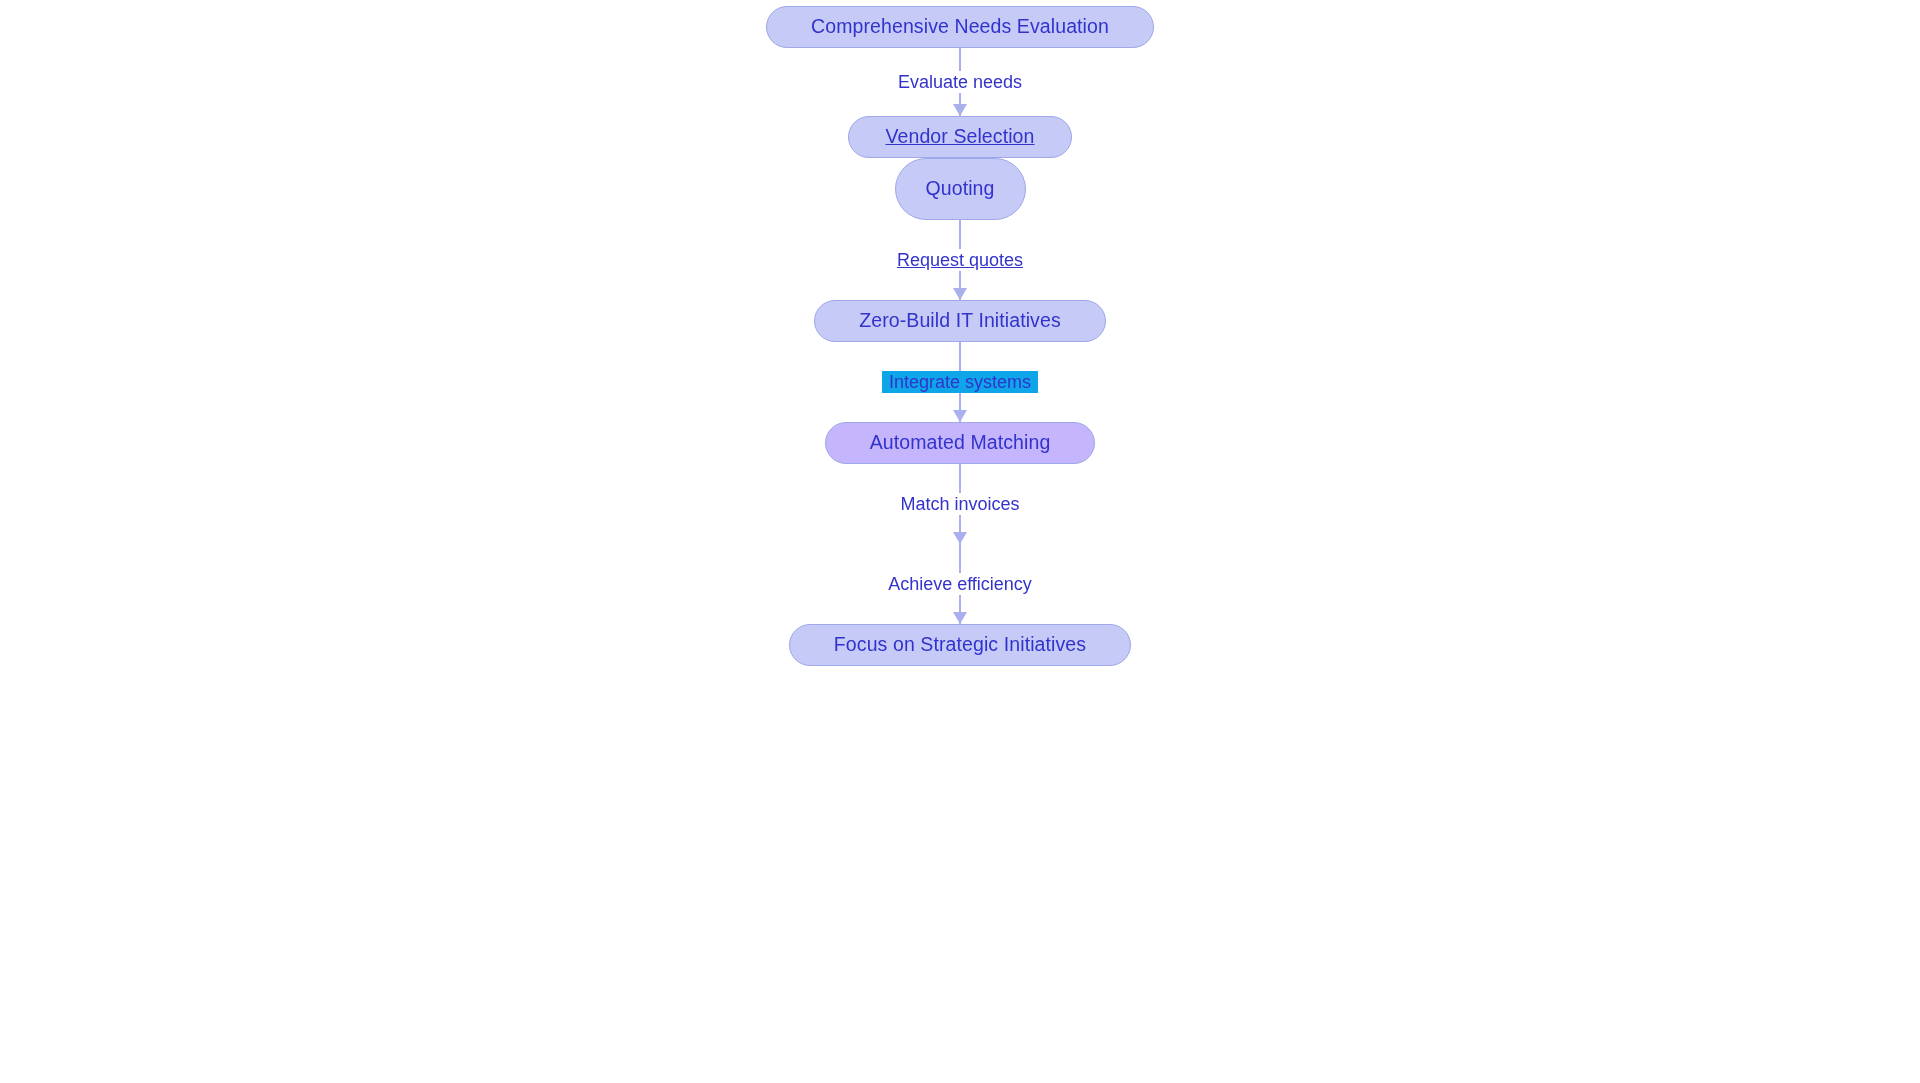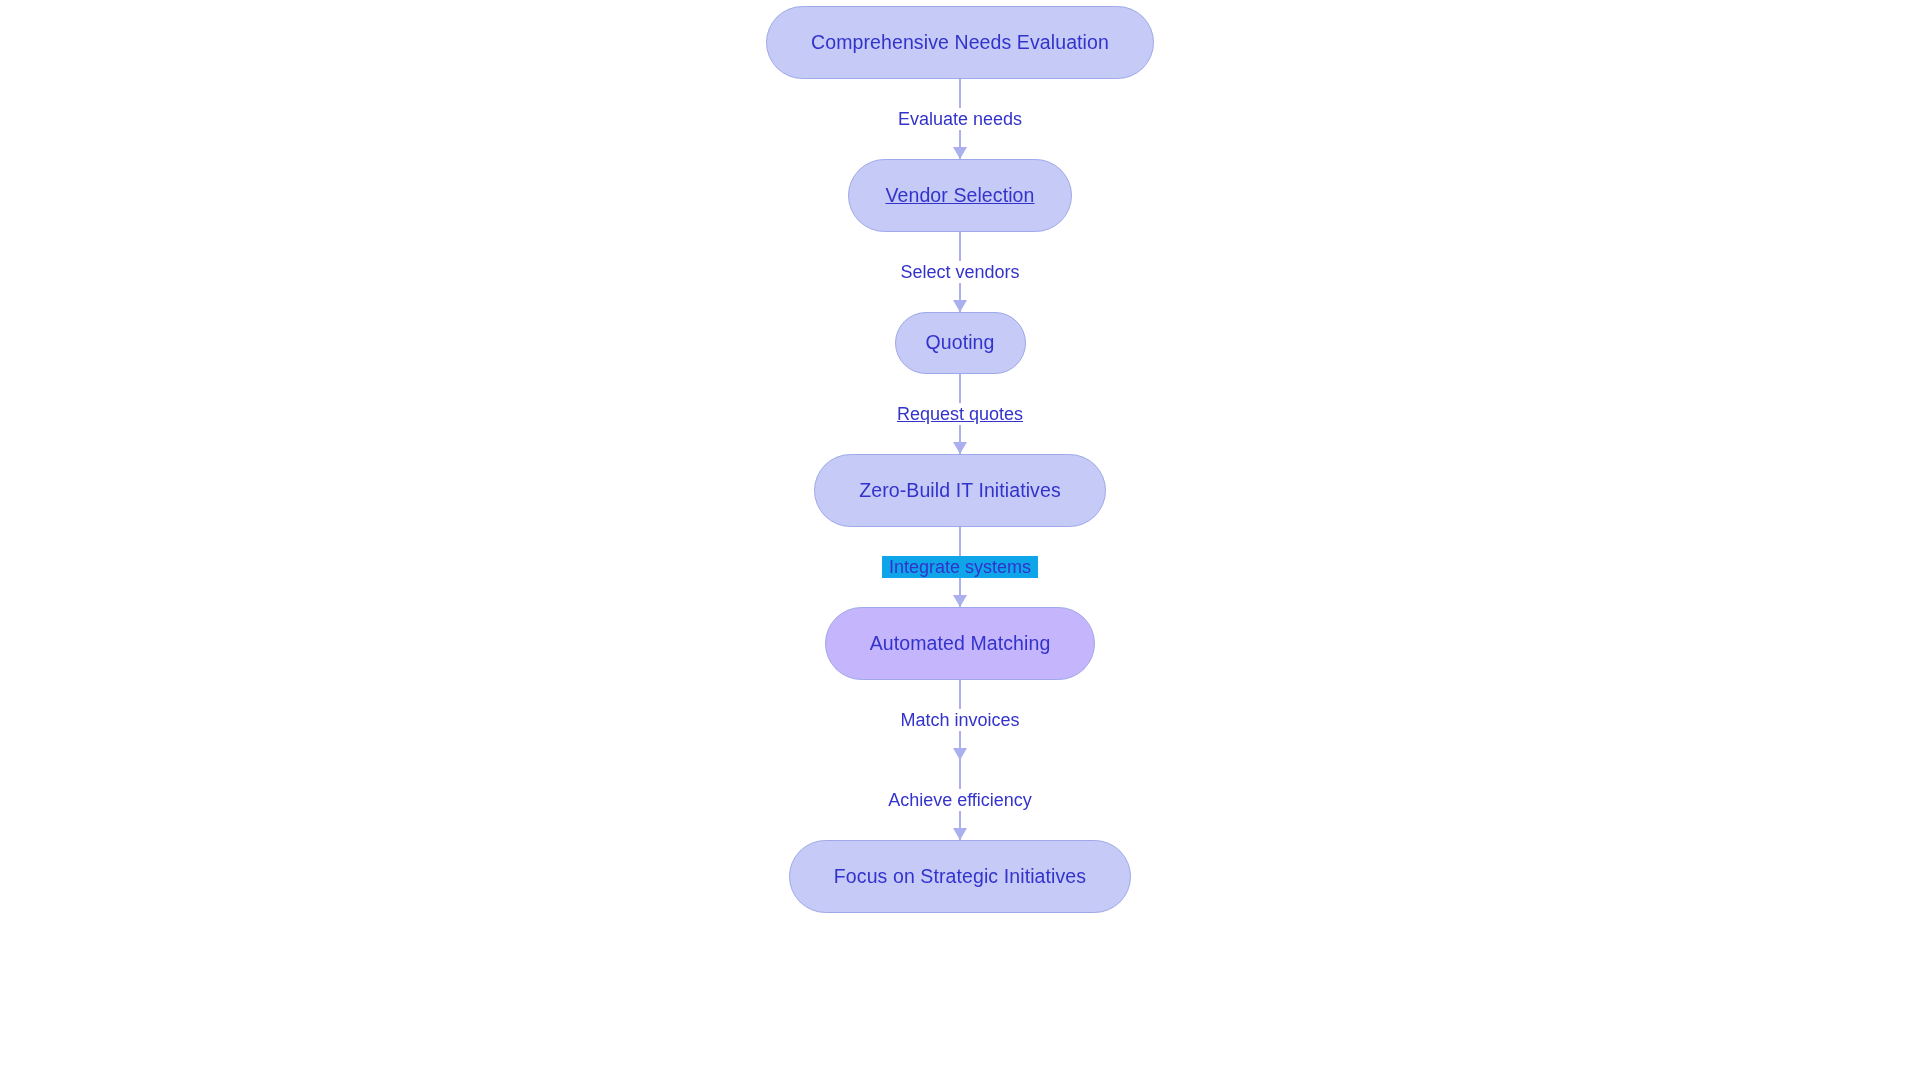--- a/index.html
+++ b/index.html
@@ -41,21 +41,21 @@
     border-radius: 56px;
     color: #3333cc;
     display: flex;
     align-items: center;
     justify-content: center;
     text-align: center;
     font-size: 19.5px;
     line-height: 1;
     letter-spacing: 0.1px;
     white-space: nowrap;
-    height: 73px;
+    height: 42px;
     padding: 0 36px;
     position: relative;
     z-index: 2;
   }
   .node.wide   { padding: 0 44px; }
   .node.narrow { padding: 0 30px; height: 62px; border-radius: 60px; }
 
   
   .edge {
     position: relative;
@@ -92,21 +92,21 @@
     margin-left: -7.5px;
     width: 0;
     height: 0;
     border-left: 7.5px solid transparent;
     border-right: 7.5px solid transparent;
     border-top: 12px solid #aab0ed;
     z-index: 2;
   }
 
   
-  .edge-0 { height: 80px; text-align: right; }
+  .edge-0 { height: 68px; text-align: right; }
   .edge-1 { height: 80px; }
   .edge-2 { height: 80px; }
   .edge-3 { height: 80px; }
   .edge-4 { height: 80px; }
   .edge-5 { height: 80px; }
 
   .spacer-top { height: 6px; }
 </style>
 </head>
 <body style="background: rgb(255, 255, 255);">
@@ -123,25 +123,20 @@
     <div class="edge edge-0">
       <div class="edge-line" style="background: rgb(170, 176, 237);"></div>
       <div class="edge-label" style="color: rgb(51, 51, 204); background: rgb(255, 255, 255);">Evaluate needs</div>
       <div class="arrowhead" style="border-top-color: rgb(170, 176, 237);"></div>
     </div>
 
     <div class="node" style="background: rgb(197, 202, 247); border-color: rgb(159, 168, 232); color: rgb(51, 51, 204); text-decoration: underline;">
       <span>Vendor Selection</span>
     </div>
 
-    <div class="edge edge-1">
-      <div class="edge-line" style="background: rgb(170, 176, 237);"></div>
-      <div class="edge-label" style="color: rgb(51, 51, 204); background: rgb(255, 255, 255);">Select vendors</div>
-      <div class="arrowhead" style="border-top-color: rgb(170, 176, 237);"></div>
-    </div>
 
     <div class="node narrow" style="background: rgb(197, 202, 247); border-color: rgb(159, 168, 232); color: rgb(51, 51, 204);">
       <span>Quoting</span>
     </div>
 
     <div class="edge edge-2">
       <div class="edge-line" style="background: rgb(170, 176, 237);"></div>
       <div class="edge-label" style="color: rgb(51, 51, 204); background: rgb(255, 255, 255); text-decoration: underline;">Request quotes</div>
       <div class="arrowhead" style="border-top-color: rgb(170, 176, 237);"></div>
     </div>

